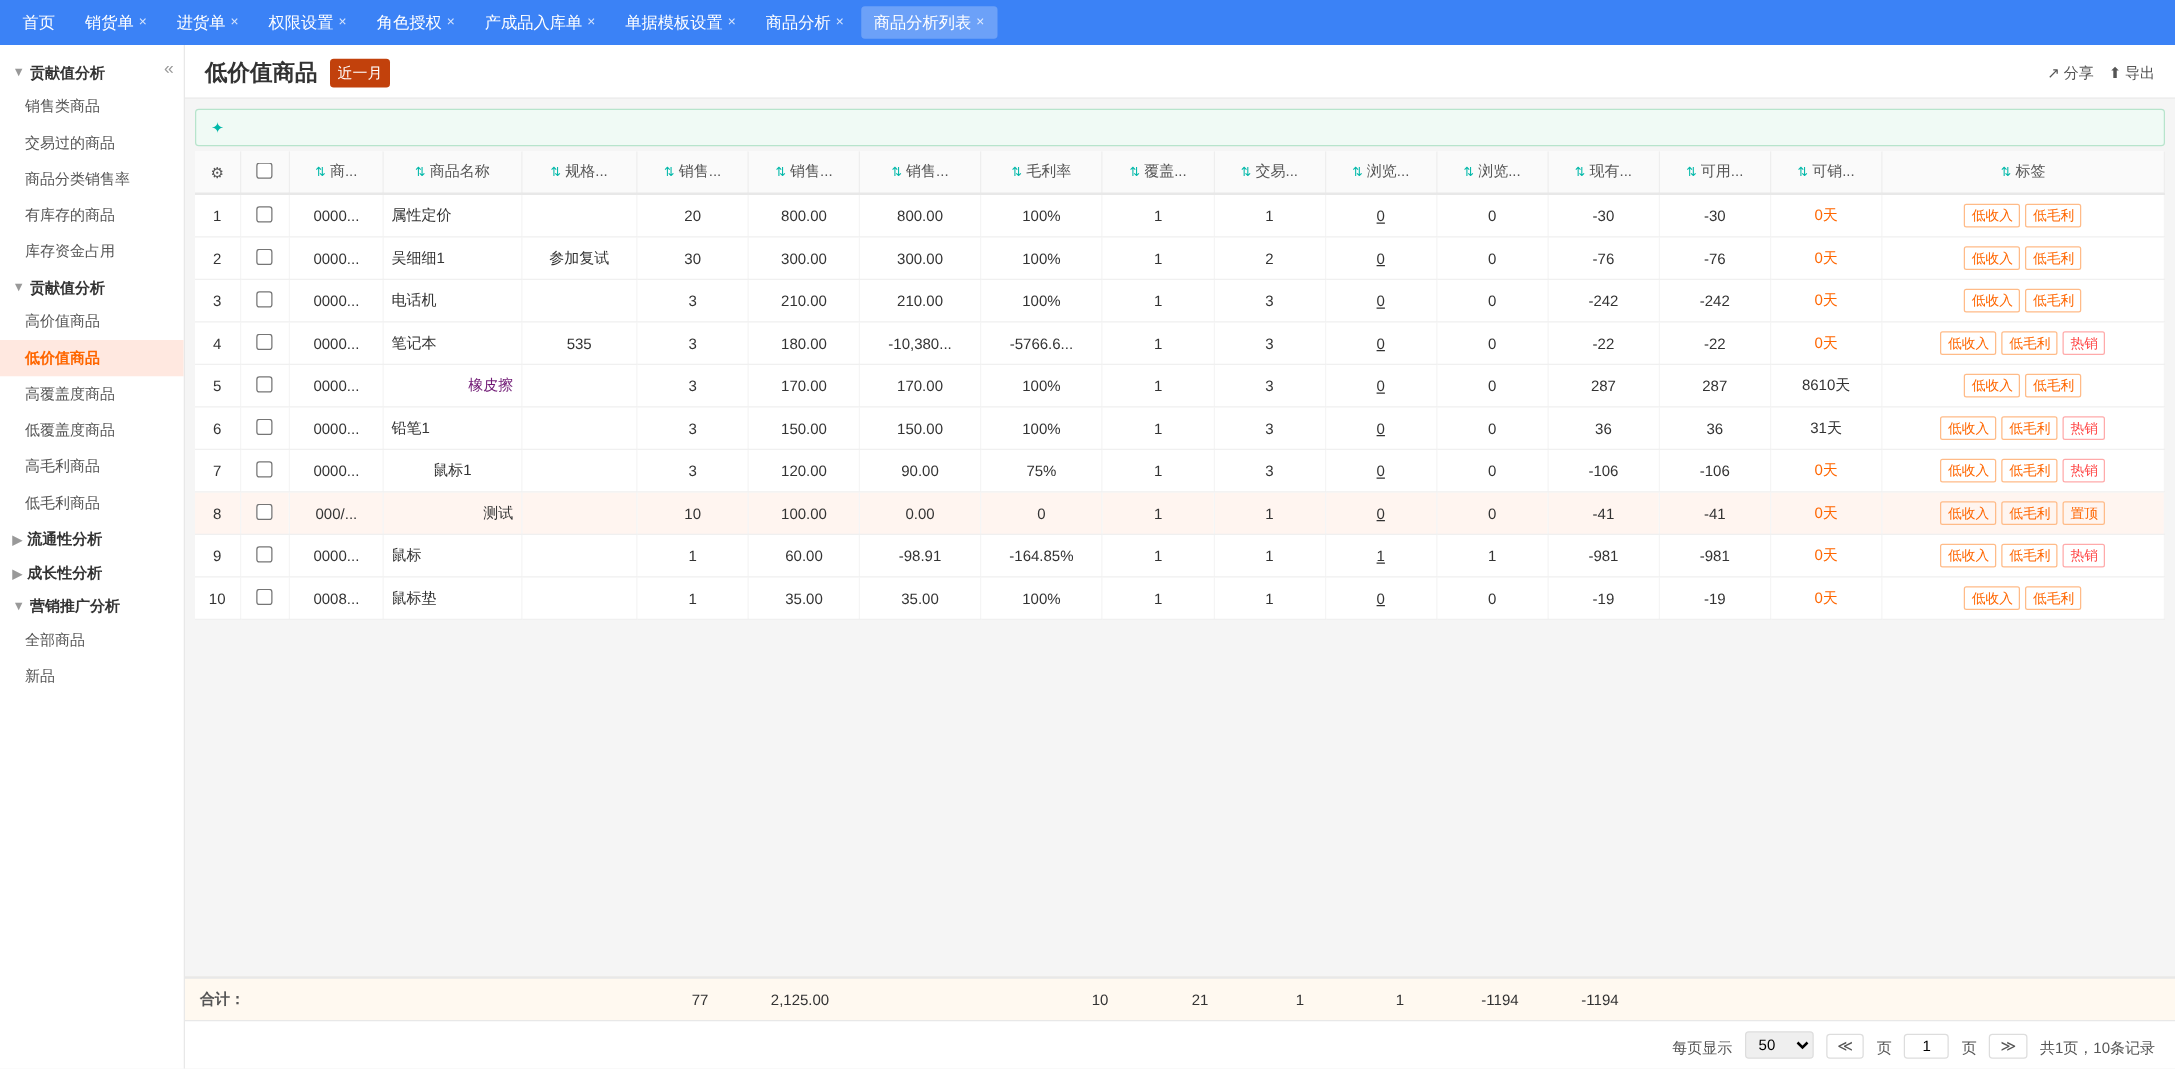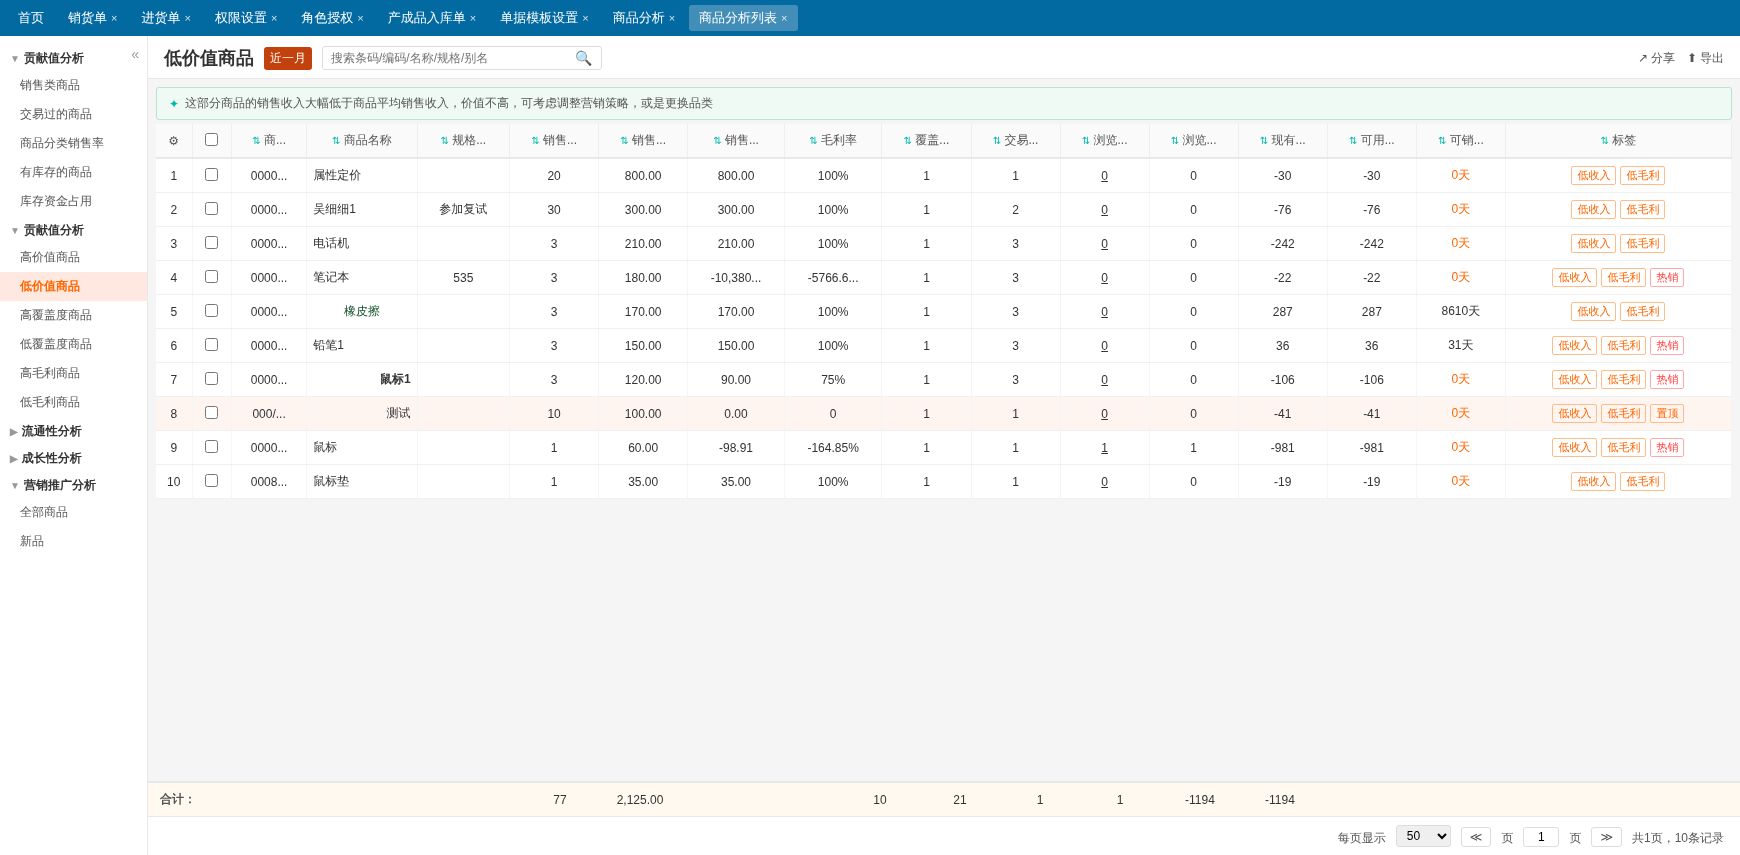--- a/index.html
+++ b/index.html
@@ -1,20 +1,20 @@
 <!DOCTYPE html>
 <html><head>
   <meta charset="utf-8">
   <style>
     * { box-sizing: border-box; margin: 0; padding: 0; font-family: 'Microsoft YaHei', Arial, sans-serif; font-size: 12px; }
     body { background: #f5f5f5; overflow: hidden; }
 
     
     .top-nav {
-      background: #0369a1;
+      background: #3b82f6;
       display: flex;
       align-items: center;
       height: 36px;
       padding: 0 8px;
       gap: 4px;
       flex-shrink: 0;
     }
     .top-nav .nav-item {
       color: #fff;
       padding: 4px 10px;
@@ -312,39 +312,34 @@
       </div>
       <div class="sidebar-item">全部商品</div>
       <div class="sidebar-item">新品</div>
     </div>
 
     <div class="main-content">
 
       <div class="page-header">
         <span class="page-title">低价值商品</span>
         <button class="filter-btn">近一月</button>
-        <div class="search-box">
-          <input type="text" placeholder="搜索条码/编码/名称/规格/别名" style="">
-          <span class="search-icon">🔍</span>
-        </div>
         <div class="header-actions">
           <div class="action-btn">
             <span>↗</span>
             <span>分享</span>
           </div>
           <div class="action-btn">
             <span>⬆</span>
             <span>导出</span>
           </div>
         </div>
       </div>
 
       <div class="info-bar">
         <span class="info-icon">✦</span>
-        <span>这部分商品的销售收入大幅低于商品平均销售收入，价值不高，可考虑调整营销策略，或是更换品类</span>
       </div>
 
       <div class="table-container">
         <table>
           <thead>
             <tr>
               <th>⚙</th>
               <th><input type="checkbox" style=""></th>
               <th><span class="sort-icon">⇅</span> 商...</th>
               <th><span class="sort-icon">⇅</span> 商品名称</th>
@@ -437,21 +432,21 @@
     <td>0</td>
     <td>-22</td>
     <td>-22</td>
     <td><span style="color:#ff6600">0天</span></td>
     <td><span class="tag tag-orange">低收入</span><span class="tag tag-orange">低毛利</span><span class="tag tag-red">热销</span></td>
   </tr>
               <tr>
     <td>5</td>
     <td><input type="checkbox" style=""></td>
     <td>0000...</td>
-    <td style="text-align:center; cursor:pointer; color:#14532d;">橡皮擦</td>
+    <td style="text-align:right; cursor:pointer; color:#701a75;">橡皮擦</td>
     <td></td>
     <td>3</td>
     <td>170.00</td>
     <td>170.00</td>
     <td>100%</td>
     <td>1</td>
     <td>3</td>
     <td><span class="underline-link">0</span></td>
     <td>0</td>
     <td>287</td>
@@ -475,21 +470,21 @@
     <td>0</td>
     <td>36</td>
     <td>36</td>
     <td><span style="color:#333">31天</span></td>
     <td><span class="tag tag-orange">低收入</span><span class="tag tag-orange">低毛利</span><span class="tag tag-red">热销</span></td>
   </tr>
               <tr>
     <td>7</td>
     <td><input type="checkbox" style=""></td>
     <td>0000...</td>
-    <td style="text-align:right; cursor:pointer; color:#333;font-weight:bold;">鼠标1</td>
+    <td style="text-align:center; cursor:pointer; color:#333;">鼠标1</td>
     <td></td>
     <td>3</td>
     <td>120.00</td>
     <td>90.00</td>
     <td>75%</td>
     <td>1</td>
     <td>3</td>
     <td><span class="underline-link">0</span></td>
     <td>0</td>
     <td>-106</td>

